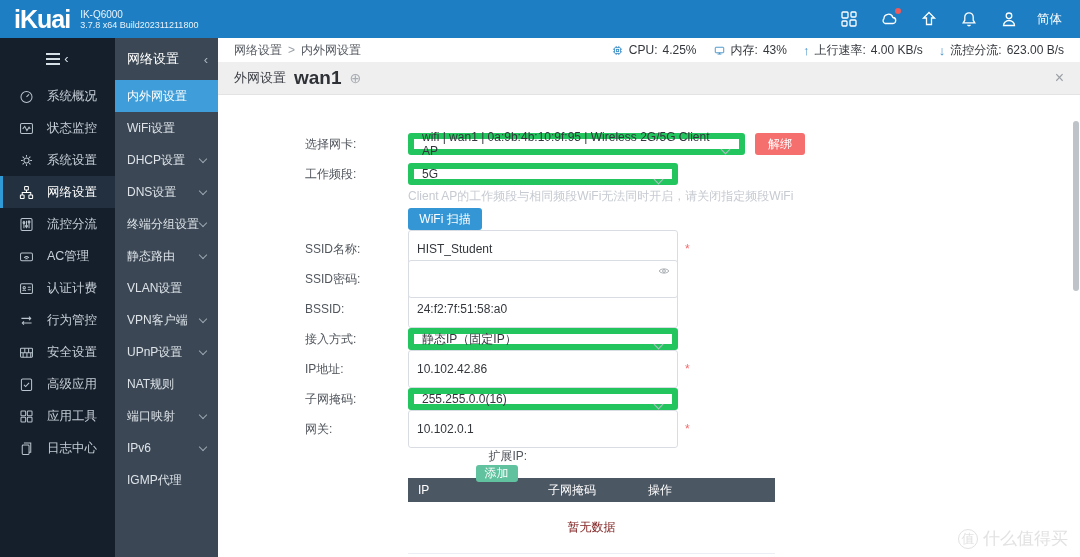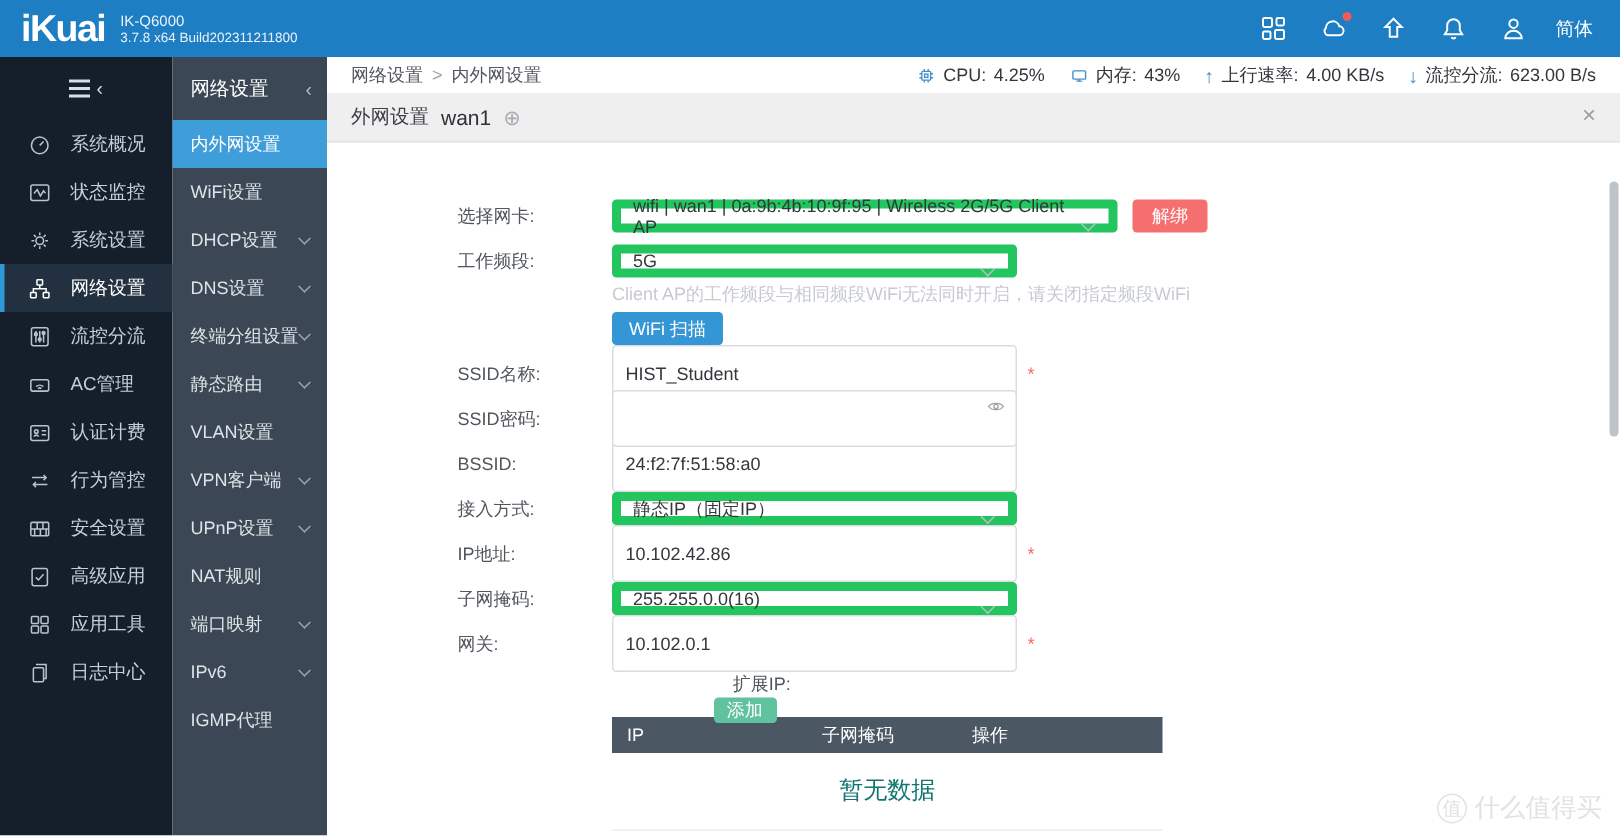--- a/index.html
+++ b/index.html
@@ -43,21 +43,21 @@
   .content { flex:1; background:#fff; display:flex; flex-direction:column; position:relative; min-width:0; }
   .info-row { height:24px; display:flex; align-items:center; padding:0 16px; font-size:12px; color:#52575e; flex:0 0 auto; }
   .crumb-sep { color:#9aa0a6; margin:0 6px; }
   .stats { margin-left:auto; display:flex; align-items:center; gap:16px; color:#33373c; }
   .stat { display:flex; align-items:center; gap:5px; }
   .stat svg { width:13px; height:13px; stroke:#4090c8; fill:none; stroke-width:1.4; }
   .arrow { color:#4090c8; font-size:13px; }
 
   .tab-row { height:28px; background:#efeff0; border-bottom:1px solid #e3e3e5; display:flex; align-items:center; padding:16px 16px; flex:0 0 auto; }
   .tab-title { font-size:13px; color:#3c3f45; }
-  .tab-name { font-size:14px; font-weight:normal; color:#2e3136; margin-left:8px; }
+  .tab-name { font-size:19px; font-weight:bold; color:#2e3136; margin-left:8px; }
   .tab-plus { color:#a8adb3; font-size:14px; margin-left:8px; cursor:pointer; }
   .tab-close { margin-left:auto; color:#9a9ea5; font-size:16px; cursor:pointer; line-height:1; }
 
   .form-area { flex:1; position:relative; padding-top:38px; overflow:hidden; }
   .frow { display:flex; align-items:center; height:22px; margin-bottom:8px; }
   .flabel { width:103px; margin-left:87px; font-size:12px; color:#51565d; flex:0 0 auto; }
   .ctl { position:relative; height:22px; border:6px solid #22c55e; border-radius:3px; background:#fff; font-size:12px; color:#33373c; display:flex; align-items:center; padding:0 8px; }
   .ctl.sel-ctl { cursor:pointer; padding-right:24px; }
   .ctl.sel-ctl::after { content:""; position:absolute; right:10px; top:7px; width:6px; height:6px; border-right:1.4px solid #b6bcc6; border-bottom:1.4px solid #b6bcc6; transform:rotate(45deg); }
   .w-norm { width:270px; }
@@ -73,21 +73,21 @@
   .pwd-eye svg { width:14px; height:14px; stroke:#9aa0a6; fill:none; stroke-width:1.2; }
   .ext-row { width:557px;flex-direction:column; }
   .ext-spacer { flex:1; }
   .ext-inset { width:11px; flex:0 0 auto; }
 
   .tbl { margin-left:190px; width:367px; margin-top:7px; }
   .tbl-head { height:24px; background:#4c5764; color:#fff; font-size:12px; display:flex; align-items:center; }
   .th1 { padding-left:10px; width:140px; }
   .th2 { width:100px; }
   .th3 { flex:1; }
-  .tbl-empty { height:52px; display:flex; align-items:center; justify-content:center; font-size:16px; color:#0f766e; border-bottom:1px solid #ebeef5; }
+  .tbl-empty { height:52px; display:flex; align-items:center; justify-content:center; font-size:12px; color:#7f1d1d; border-bottom:1px solid #ebeef5; }
 
   .scrollbar { position:absolute; right:1px; top:26px; width:6px; height:200px; }
   .thumb { width:6px; height:170px; background:#bdc3c9; border-radius:3px; }
 
   .watermark { position:absolute; right:12px; bottom:7px; display:flex; align-items:center; gap:5px; color:#e2e2e2; font-size:17px; }
   .wm-circle { width:20px; height:20px; border:1.6px solid #e2e2e2; border-radius:50%; font-size:13px; display:flex; align-items:center; justify-content:center; }
 </style>
 </head>
 <body>
 

